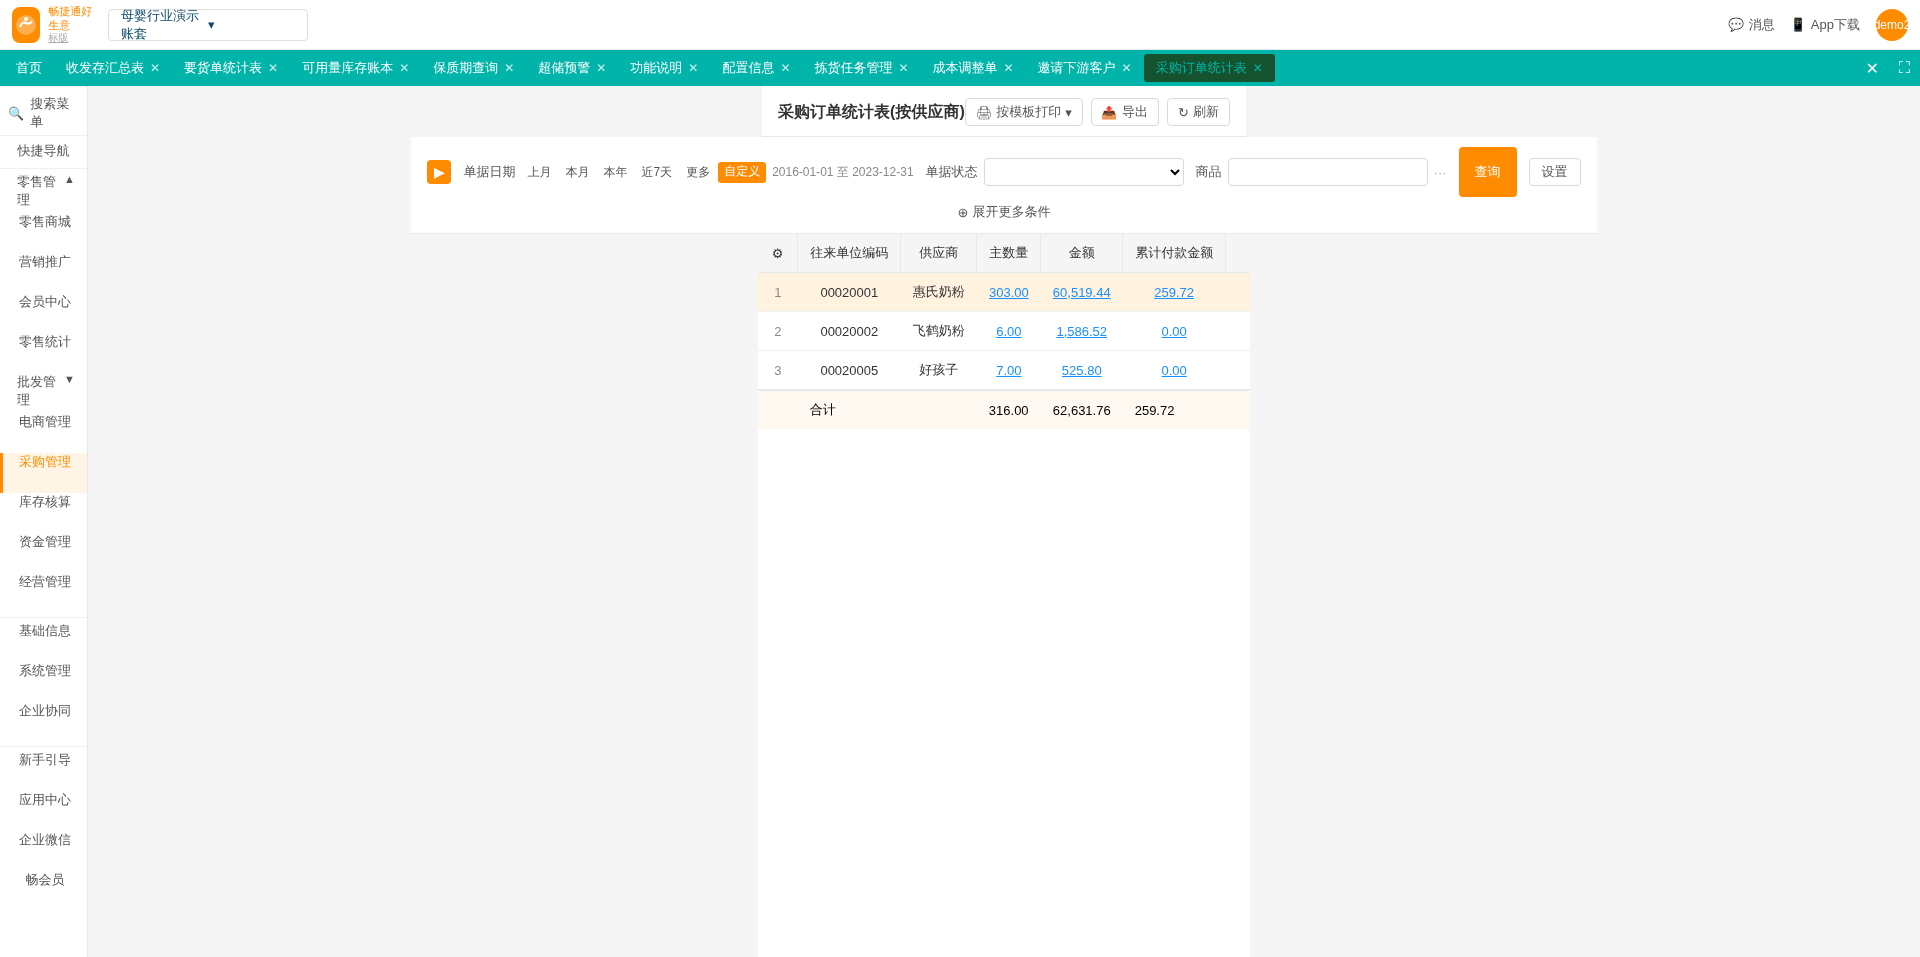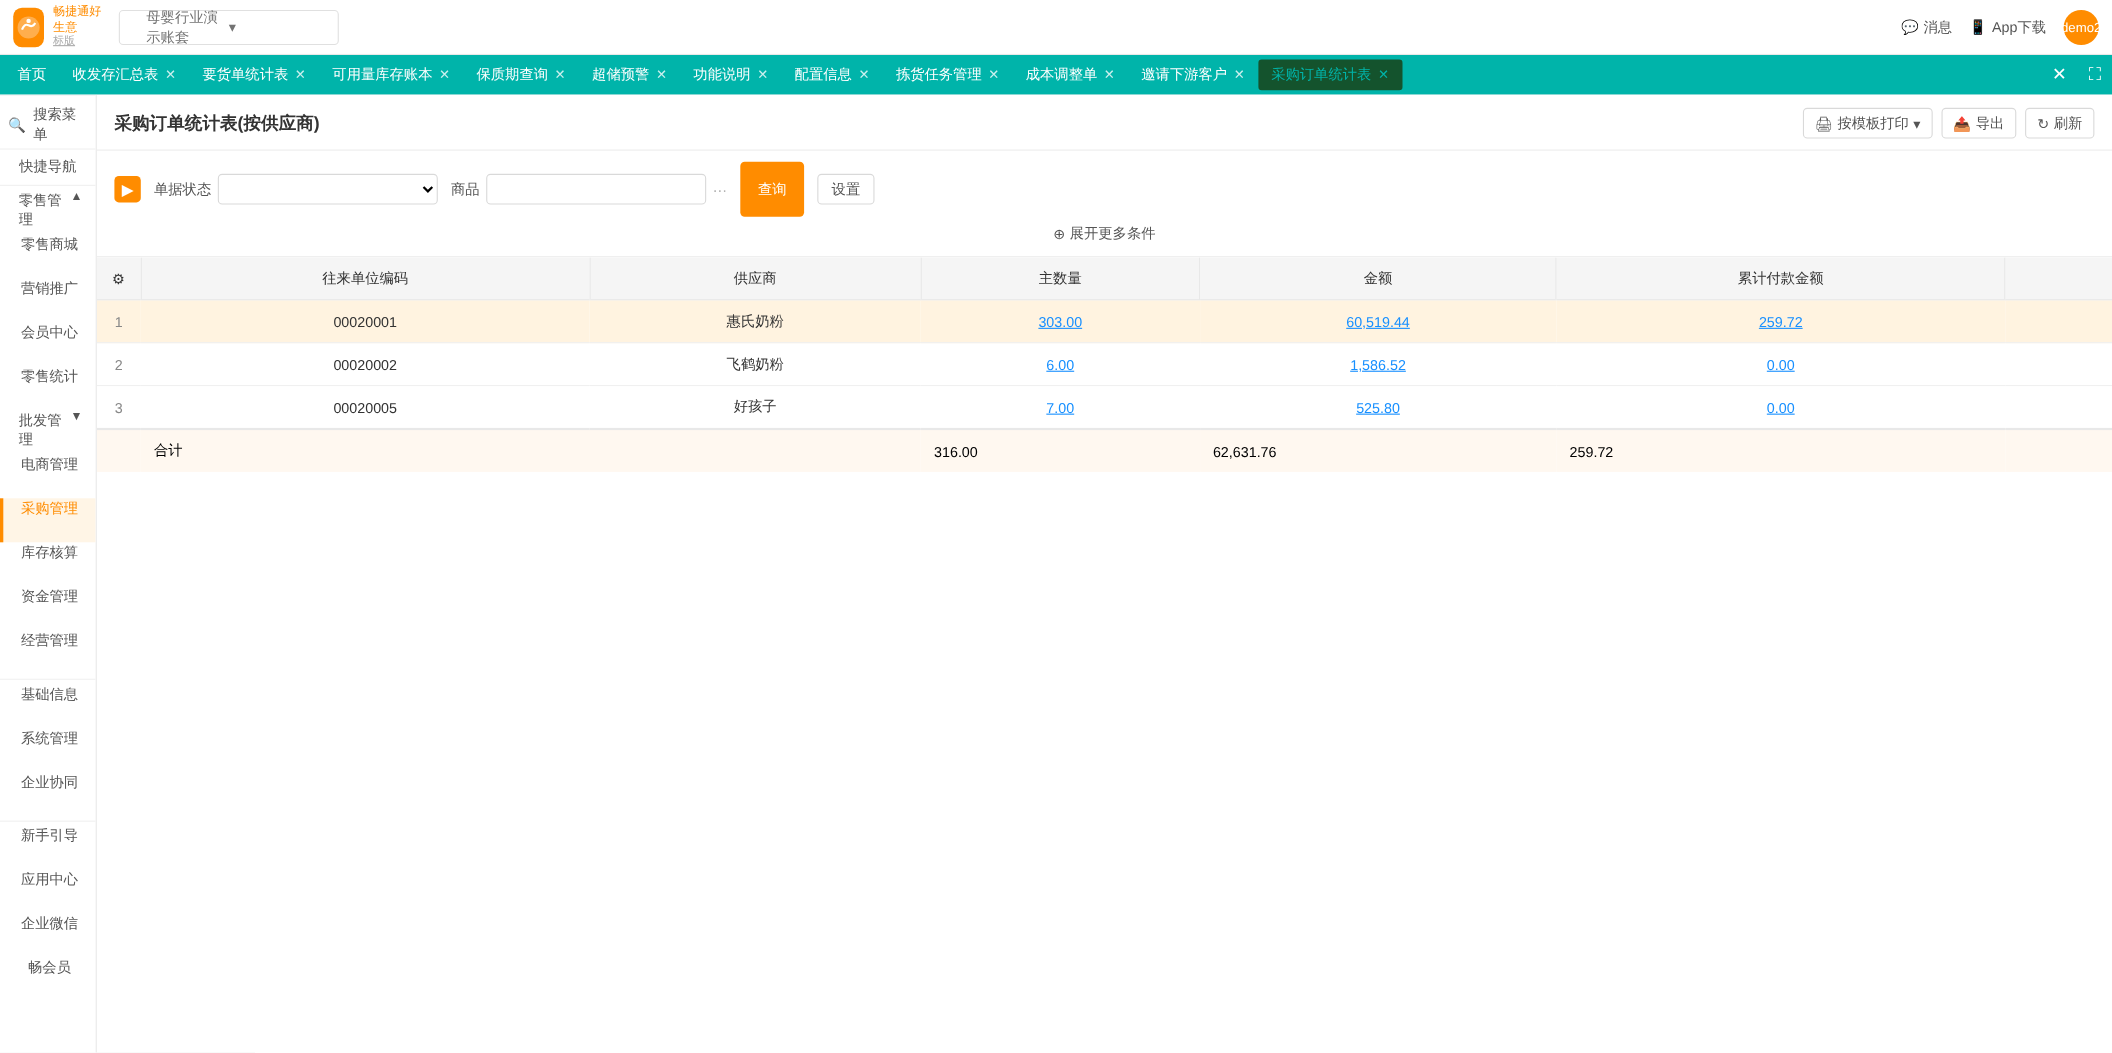--- a/index.html
+++ b/index.html
@@ -33,28 +33,28 @@
     }
     .logo-text {
       font-size: 11px;
       color: #ff8c00;
       line-height: 1.2;
     }
     .workspace-selector {
       flex: 0 0 200px;
       display: flex;
       align-items: center;
-      padding: 0 24px;
+      padding: 0 12px;
       border: 1px solid #e0e0e0;
       border-radius: 4px;
       height: 32px;
       margin-left: 8px;
       cursor: pointer;
       background: white;
-      color: #737373;
+      color: #0c4a6e;
     }
     .workspace-selector span { flex: 1; }
     .top-right {
       margin-left: auto;
       display: flex;
       align-items: center;
       gap: 16px;
     }
     .top-btn {
       display: flex;
@@ -178,20 +178,21 @@
       border-top: 1px solid #f0f0f0;
     }
 
     
     .content-area {
       flex: 1;
       display: flex;
       flex-direction: column;
       overflow: hidden;
       background: #f5f5f5;
+      align-items: center;
     }
 
     
     .page-header {
       background: white;
       padding: 12px 16px 0;
       border-bottom: 1px solid #e8e8e8;
       flex-shrink: 0;
     }
     .page-title-row {
@@ -563,20 +564,32 @@
             <span>刷新</span>
           </button>
         </div>
       </div>
     </div>
 
     <div class="filter-area">
       <div class="filter-row">
         <button class="filter-toggle-btn">▶</button>
 
+        <div class="filter-group">
+          <span class="filter-label">单据日期</span>
+          <div class="filter-date-shortcuts">
+            <span class="date-shortcut">上月</span>
+            <span class="date-shortcut">本月</span>
+            <span class="date-shortcut">本年</span>
+            <span class="date-shortcut">近7天</span>
+            <span class="date-shortcut">更多</span>
+            <span class="custom-badge">自定义</span>
+          </div>
+          <div class="date-range">2016-01-01 至 2023-12-31</div>
+        </div>
 
         <div class="filter-group">
           <span class="filter-label">单据状态</span>
           <select class="filter-select">
             <option value=""></option>
           </select>
         </div>
 
         <div class="filter-group">
           <span class="filter-label">商品</span>

